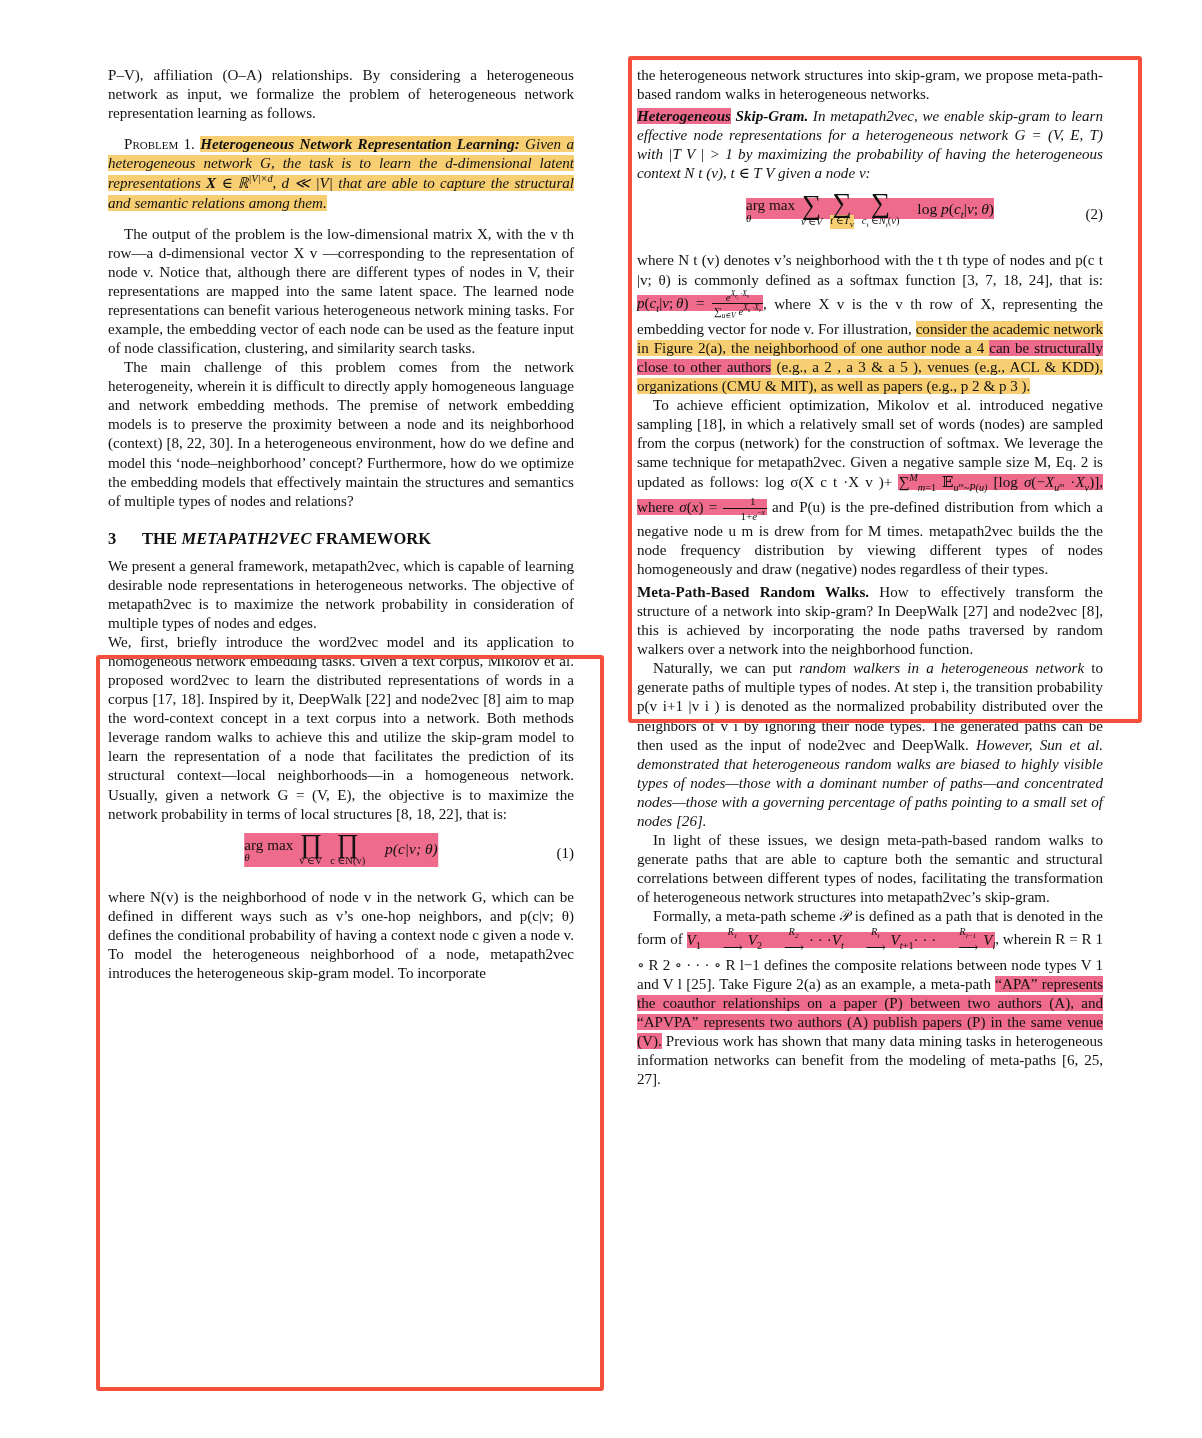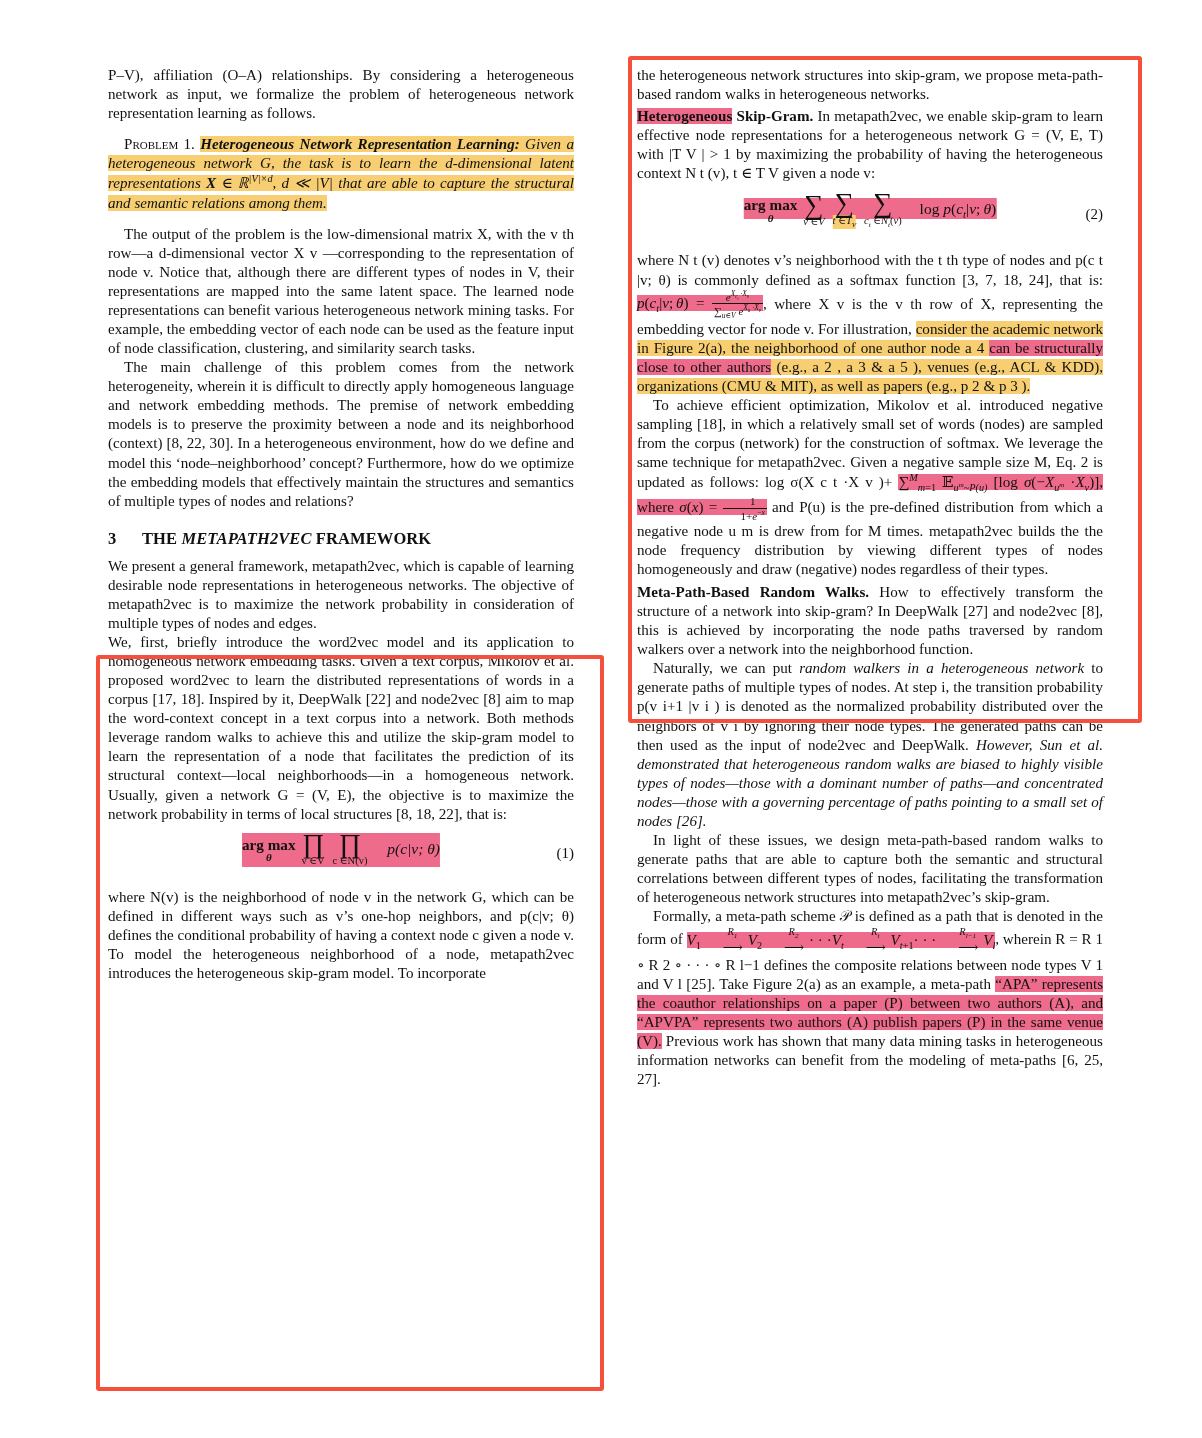--- a/index.html
+++ b/index.html
@@ -73,21 +73,21 @@
     height:46px;
   }
   .eq-body {
     position:absolute;
     left:50%;
     transform:translateX(-50%);
     white-space:nowrap;
     font-size:15.5px;
   }
   .eq-num { position:absolute; right:0; top:11px; font-size:15px; }
-  .argmax { display:inline-block; text-align:center; vertical-align:middle;font-weight:bold; }
+  .argmax { display:inline-block; text-align:left; vertical-align:middle; }
   .argmax .top { display:block; font-size:15.2px; line-height:1; }
   .argmax .bot { display:block; font-size:11px; font-style:italic; line-height:1.05; }
   .bigop { display:inline-block; text-align:center; vertical-align:middle; margin:0 2px; }
   .bigop .glyph { display:block; font-size:27px; line-height:0.82; }
   .bigop .sub { display:block; font-size:10.5px; line-height:1.2; white-space:nowrap; }
 
   .frac { display:inline-block; vertical-align:middle; text-align:center; font-size:11px; line-height:1.12; }
   .frac .n { display:block; border-bottom:1px solid #111; padding:0 2px; }
   .frac .d { display:block; padding:0 2px; }
 
@@ -145,21 +145,21 @@
     <p style="margin-top:8px;">where N(v) is the neighborhood of node v in the network G, which can be defined in different ways such as v’s one-hop neighbors, and p(c|v; θ) defines the conditional probability of having a context node c given a node v.</p>
 
 
     <p>To model the heterogeneous neighborhood of a node, metapath2vec introduces the heterogeneous skip-gram model. To incorporate</p>
   </div>
 
   <div class="col col-right">
 
     <p>the heterogeneous network structures into skip-gram, we propose meta-path-based random walks in heterogeneous networks.</p>
 
-    <p style="margin-top:3px;">
+    <p style="margin-top:3px;font-style:italic;">
       <b><span class="hl-p">Heterogeneous</span><span> Skip-Gram.</span></b><span>  In metapath2vec, we enable skip-gram to learn effective node representations for a heterogeneous network G = (V, E, T) with |T V | &gt; 1 by maximizing the probability of having the heterogeneous context N t (v), t ∈ T V given a node v:</span>
     </p>
 
     <div class="eq-wrap" style="height:50px;">
       <span class="eq-body">
         <span class="hl-p" style="padding:2px 0;">
           <span class="argmax">
             <span class="top">arg max</span>
             <span class="bot">θ</span>
           </span>

